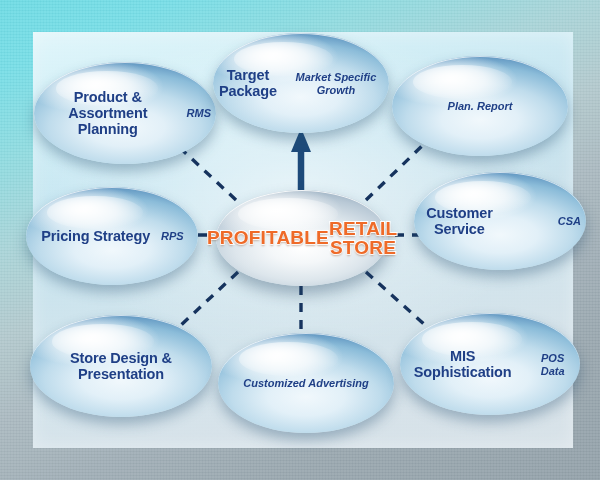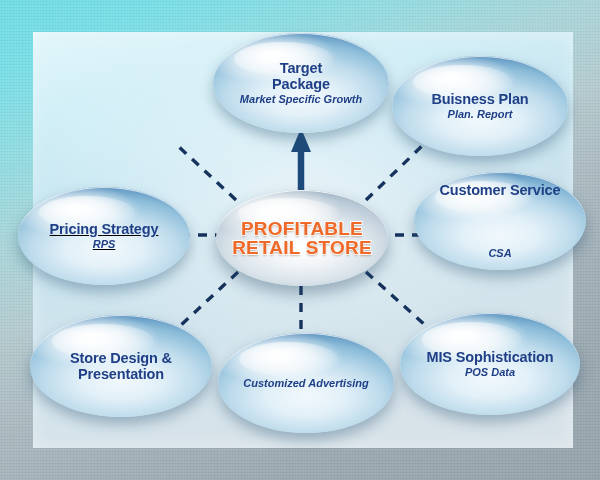--- a/index.html
+++ b/index.html
@@ -72,21 +72,21 @@
     position: absolute;
     left: 0; top: 0;
     width: 600px; height: 480px;
     pointer-events: none;
   }
 
   
   .node {
     position: absolute;
     display: flex;
-    flex-direction: column;
+    flex-direction: row;
     align-items: center;
     justify-content: center;
     text-align: center;
     border-radius: 50%;
     box-sizing: border-box;
   }
 
   
   .node.satellite {
     background:
@@ -187,37 +187,41 @@
       <line x1="238" y1="272" x2="180" y2="326"></line>
       <line x1="301" y1="286" x2="301" y2="332"></line>
       <line x1="366" y1="272" x2="424" y2="324"></line>
     </g>
     <g>
       <line x1="301" y1="190" x2="301" y2="143" stroke="#1d4a7a" stroke-width="6.5"></line>
       <polygon points="301,128 291,152 311,152" fill="#1d4a7a"></polygon>
     </g>
   </svg>
 
+  <div class="node satellite" style="left:34px; top:62px; width:182px; height:102px;">
+    <div class="node-title">
+      <span>Product &amp; Assortment</span><br>
+      <span>Planning</span>
+    </div>
+    <div class="node-sub">RMS</div>
+  </div>
 
   <div class="node satellite" style="left:213px; top:33px; width:176px; height:100px;">
     <div class="node-title">
       <span>Target</span><br>
       <span>Package</span>
     </div>
     <div class="node-sub">Market Specific Growth</div>
   </div>
 
   <div class="node satellite" style="left:392px; top:56px; width:176px; height:100px;">
-    <div class="node-title">
-      <span>Buisness Plan</span>
-    </div>
     <div class="node-sub">Plan. Report</div>
   </div>
 
-  <div class="node satellite" style="left:18px; top:187px; width:172px; height:98px;text-decoration:underline;">
+  <div class="node satellite" style="left:26px; top:187px; width:172px; height:98px;">
     <div class="node-title">
       <span>Pricing Strategy</span>
     </div>
     <div class="node-sub">RPS</div>
   </div>
 
   <div class="node satellite" style="left:414px; top:172px; width:172px; height:98px;gap:48px;">
     <div class="node-title">
       <span>Customer Service</span>
     </div>
@@ -228,25 +232,25 @@
     <div class="node-title">
       <span>Store Design &amp;</span><br>
       <span>Presentation</span>
     </div>
   </div>
 
   <div class="node satellite" style="left:218px; top:333px; width:176px; height:100px;">
     <div class="node-sub">Customized Advertising</div>
   </div>
 
-  <div class="node satellite" style="left:400px; top:313px; width:180px; height:102px;text-align:right;">
+  <div class="node satellite" style="left:400px; top:313px; width:180px; height:102px;">
     <div class="node-title">
       <span>MIS Sophistication</span>
     </div>
     <div class="node-sub">POS Data</div>
   </div>
 
-  <div class="node center" style="left:216px; top:190px; width:172px; height:96px;text-align:right;">
+  <div class="node center" style="left:216px; top:190px; width:172px; height:96px;">
     <div class="center-title">PROFITABLE</div>
     <div class="center-title">RETAIL STORE</div>
   </div>
 
 </div>
 
 </body></html>

